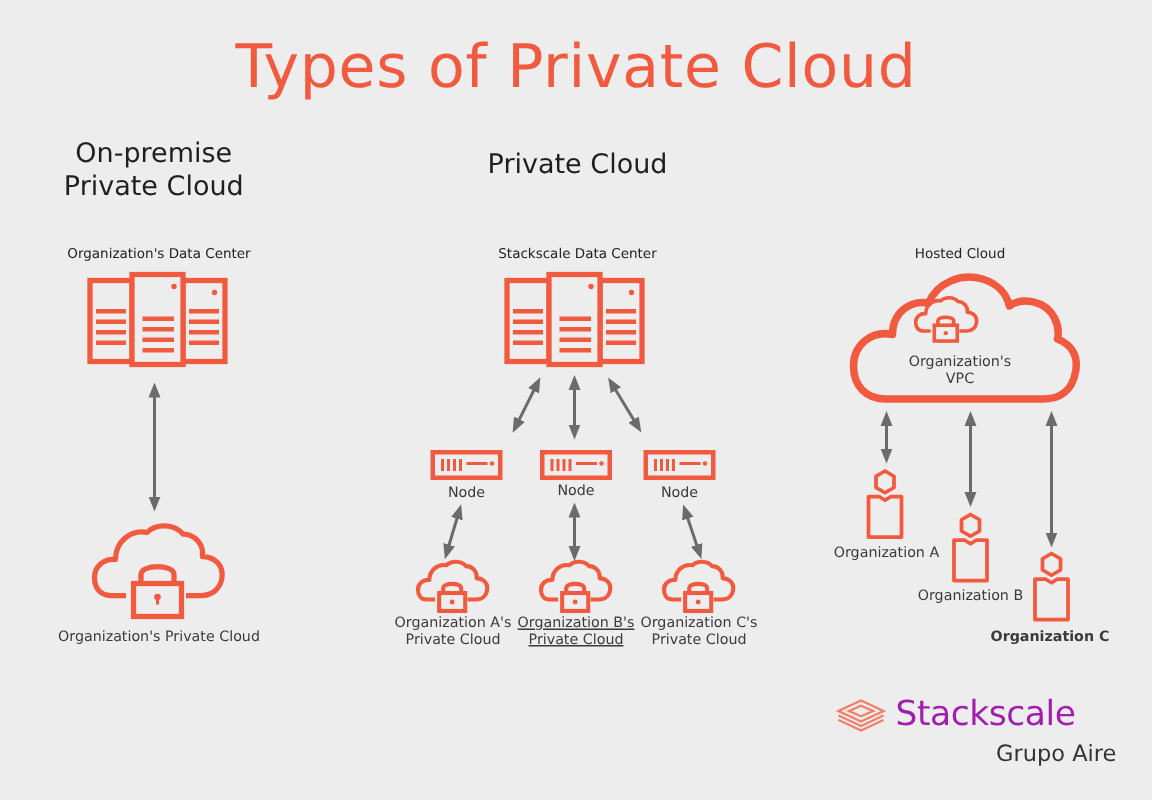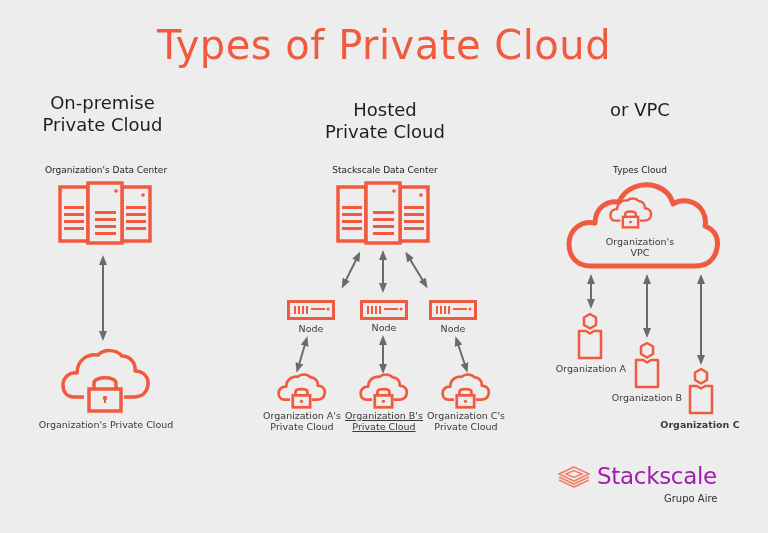--- a/index.html
+++ b/index.html
@@ -19,21 +19,21 @@
   }
   .label {
     text-align: center; font-size: 9.5px; line-height: 11px; color: #3a3a3a;
     font-family: "DejaVu Sans", sans-serif; white-space: nowrap;
   }
   .sub-label { font-size: 9px; color: #222; }
   svg { display: block; overflow: visible; }
   .logo-text {
     font-family: "DejaVu Sans", sans-serif; font-size: 23px; color: #a21caf; letter-spacing: -0.3px;
   }
-  .logo-sub { font-family: "DejaVu Sans", sans-serif; font-size: 10px; color: #333; }
+  .logo-sub { font-family: "DejaVu Sans", sans-serif; font-size: 15px; color: #333; }
 </style>
 </head>
 <body>
 
 <svg width="0" height="0" style="position:absolute">
   <defs>
     <marker id="ah" viewBox="0 0 10 10" refX="5" refY="5" markerWidth="5" markerHeight="6" orient="auto-start-reverse">
       <path d="M0,1 L10,5 L0,9 Z" fill="#6b6b6b"></path>
     </marker>
   </defs>
@@ -84,21 +84,20 @@
     <path d="M24,50 H14 C6,50 3,44 3,38 C3,30 10,25 17,26 C17,14 27,6 38,8 C44,2 56,2 62,9 C70,9 76,16 75,24 C84,24 89,31 88,38 C87,45 82,50 74,50 H64" fill="none" stroke="#f15a3f" stroke-width="3.5" stroke-linejoin="round"></path>
     <path d="M34,42 V36 C34,29 56,29 56,36 V42" fill="none" stroke="#f15a3f" stroke-width="3.5"></path>
     <rect x="29" y="42" width="32" height="22" fill="#ededed" stroke="#f15a3f" stroke-width="3.5"></rect>
     <circle cx="45" cy="51" r="2.2" fill="#f15a3f"></circle>
       <rect x="44" y="51" width="2" height="5" fill="#f15a3f"></rect>
   </svg>
 </div>
 <div class="abs label" style="left:0;width:212px;top:419px;">Organization's Private Cloud</div>
 
 <div class="abs col-title" style="left:280px;width:210px;top:99px;">
-  <div>Hosted</div>
   <div>Private Cloud</div>
 </div>
 <div class="abs label sub-label" style="left:280px;width:210px;top:165px;">Stackscale Data Center</div>
 
 <div class="abs" style="left:336px;top:181px;">
   <svg width="94" height="64" viewBox="0 0 94 64">
     <g fill="none" stroke="#f15a3f" stroke-width="3.5">
       <rect x="2" y="6" width="28" height="54"></rect>
       <rect x="64" y="6" width="28" height="54"></rect>
       <rect x="30" y="2" width="34" height="60" fill="#ededed"></rect>
@@ -216,23 +215,22 @@
     <rect x="29" y="42" width="32" height="22" fill="#ededed" stroke="#f15a3f" stroke-width="5"></rect>
     <circle cx="45" cy="53" r="3" fill="#f15a3f"></circle>
   </svg>
 </div>
 <div class="abs label" style="left:416px;width:100px;top:410px;">
   <div>Organization C's</div>
   <div>Private Cloud</div>
 </div>
 
 <div class="abs col-title" style="left:530px;width:220px;top:99px;">
-  <div>or VPC</div>
-</div>
-<div class="abs label sub-label" style="left:565px;width:150px;top:165px;">Types Cloud</div>
+</div>
+<div class="abs label sub-label" style="left:565px;width:150px;top:165px;">Hosted Cloud</div>
 
 <div class="abs" style="left:565px;top:180px;">
   <svg width="156" height="92" viewBox="0 0 156 92">
     <path d="M26,86 C12,86 4,77 4,64 C4,50 16,40 30,43 C30,28 42,20 54,22 C60,8 76,2 90,6 C100,9 106,16 108,24 C116,18 132,20 138,32 C142,40 140,46 140,46 C150,50 154,58 152,68 C150,80 142,86 130,86 Z" fill="none" stroke="#f15a3f" stroke-width="5" stroke-linejoin="round"></path>
   </svg>
 </div>
 <div class="abs" style="left:609px;top:196px;">
   <svg width="44" height="34" viewBox="0 0 92 68">
     <path d="M24,50 H14 C6,50 3,44 3,38 C3,30 10,25 17,26 C17,14 27,6 38,8 C44,2 56,2 62,9 C70,9 76,16 75,24 C84,24 89,31 88,38 C87,45 82,50 74,50 H64" fill="none" stroke="#f15a3f" stroke-width="5" stroke-linejoin="round"></path>
     <path d="M34,42 V36 C34,29 56,29 56,36 V42" fill="none" stroke="#f15a3f" stroke-width="5"></path>

